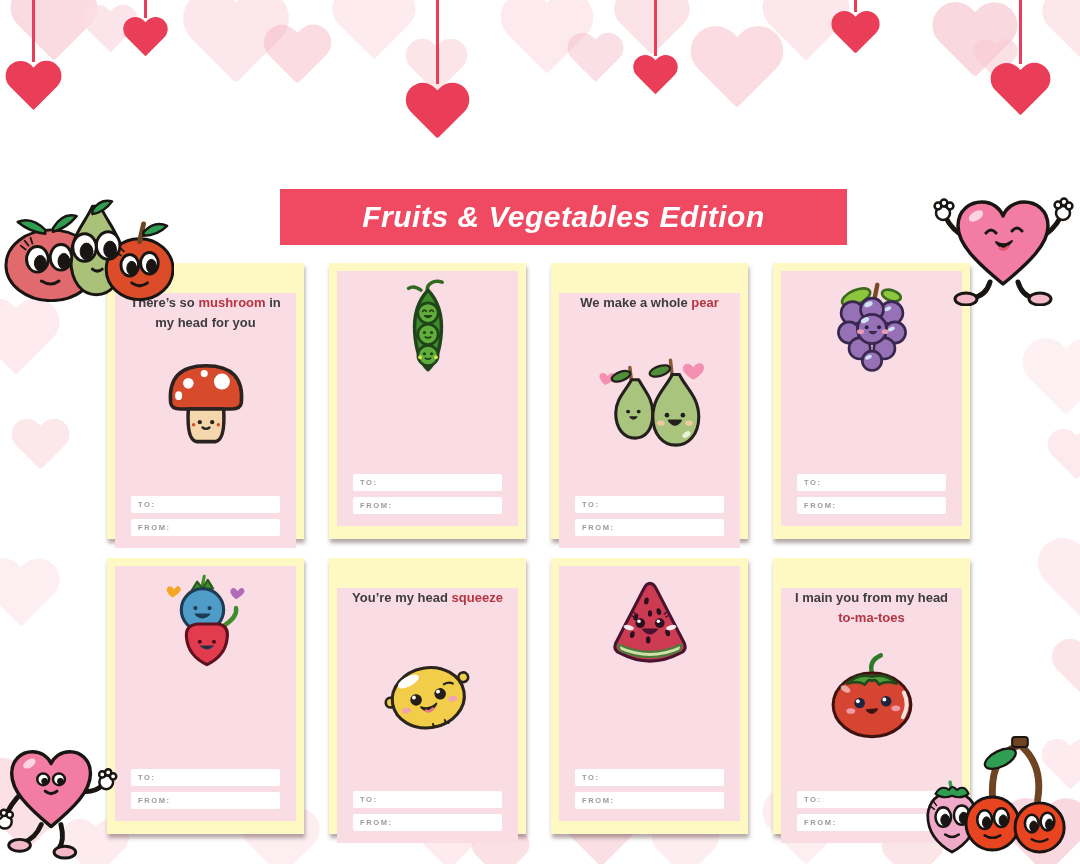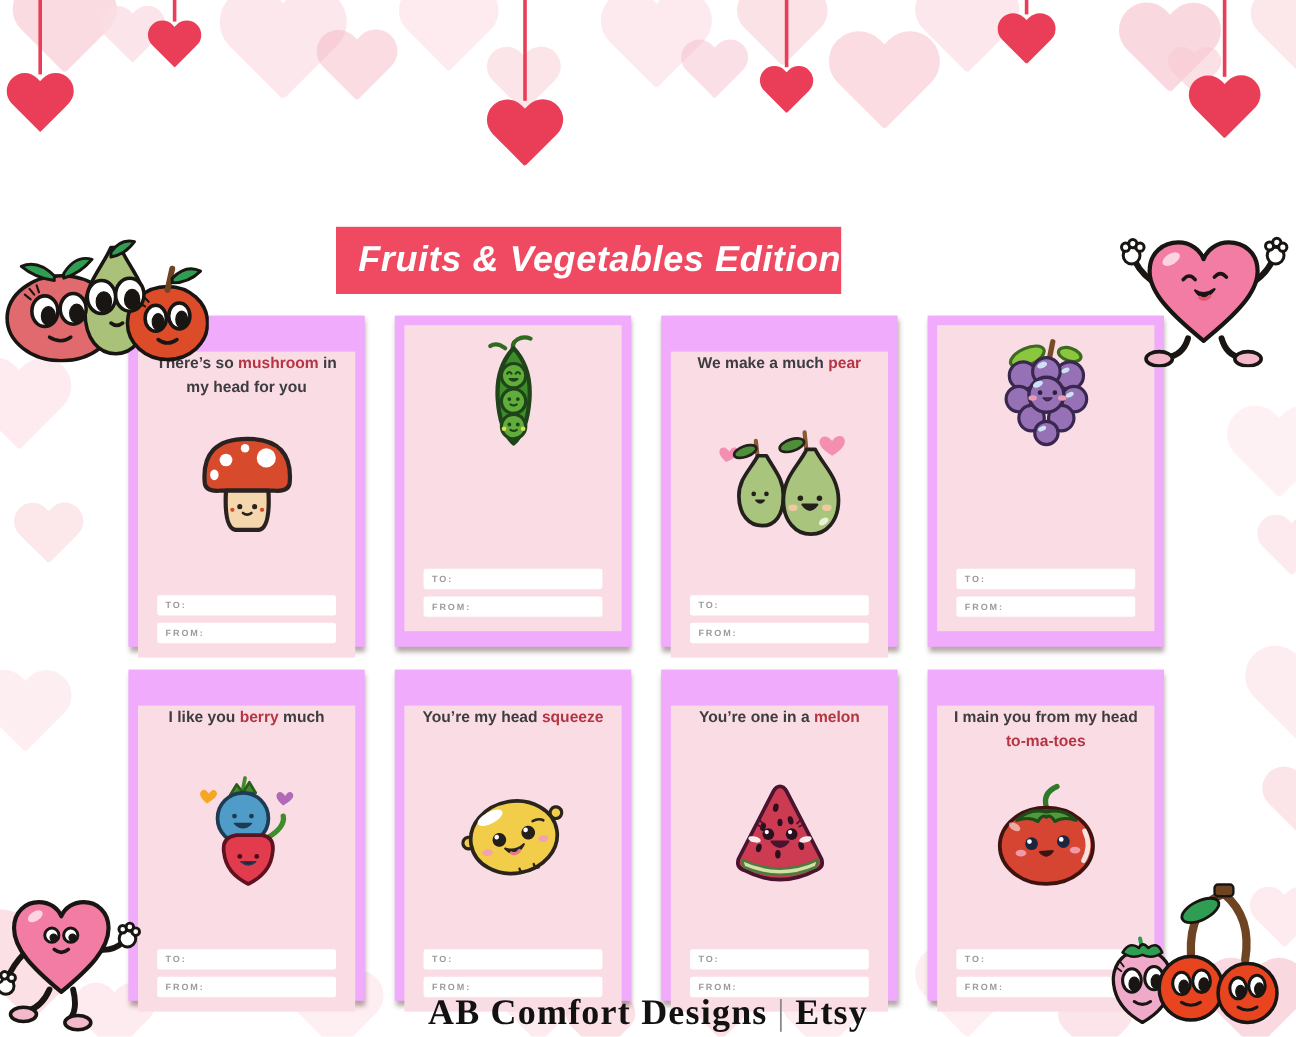--- a/index.html
+++ b/index.html
@@ -20,29 +20,29 @@
   .hang{position:absolute;top:0;display:flex;flex-direction:column;align-items:center;
         transform:translateX(-50%);z-index:3;}
   .hang .string{width:3px;background:var(--heartRed);}
   .hang .cssheart{--hc:var(--heartRed);}
 
   
   .banner{position:absolute;left:64px;top:104px;width:952px;height:85px;background:var(--banner);
           z-index:1;display:flex;align-items:center;justify-content:center;}
   .banner h1{margin:0;color:#fff;font-size:45px;font-weight:800;letter-spacing:0px;
              transform:scaleY(1.18);white-space:nowrap;}
-  .subbanner{position:absolute;left:280px;top:189px;width:421px;height:56px;background:var(--banner);
-             z-index:1;display:flex;align-items:center;justify-content:flex-end;}
+  .subbanner{position:absolute;left:280px;top:189px;width:567px;height:56px;background:var(--banner);
+             z-index:1;display:flex;align-items:center;justify-content:center;}
   .subbanner h2{margin:0;color:#fff;font-size:30px;font-weight:700;font-style:italic;
                 letter-spacing:0.5px;white-space:nowrap;}
 
   
   .grid{position:absolute;left:107px;top:263px;width:863px;z-index:2;display:grid;
         grid-template-columns:repeat(4,197px);grid-auto-rows:276px;gap:19px 25px;}
-  .card{background:#f0abfc;box-shadow:1px 4px 4px rgba(90,60,60,.45);
+  .card{background:#fef9c3;box-shadow:1px 4px 4px rgba(90,60,60,.45);
         padding:8px 8px 13px 8px;box-sizing:border-box;}
   .panel{background:var(--cardPink);width:100%;height:100%;position:relative;}
   .pun{margin-top:22px;height:50px;text-align:center;font-weight:700;font-size:13px;
        line-height:1.55;color:var(--text);}
   .pun .accent{color:var(--accent);}
   .art{height:116px;display:flex;align-items:center;justify-content:center;}
   .art svg{height:106px;width:auto;}
   .fields{position:absolute;left:16px;right:16px;bottom:12px;}
   .field{height:17px;background:#fff;border-radius:2px;margin-top:6px;display:flex;
          align-items:center;padding-left:7px;}
@@ -193,21 +193,21 @@
         <div class="field">
           <span class="flabel">FROM:</span>
         </div>
       </div>
     </div>
   </div>
 
   <div class="card">
     <div class="panel">
       <div class="pun">
-            <div><span>We make a much </span><span class="accent">pear</span></div>
+            <div><span>We make a whole </span><span class="accent">pear</span></div>
           </div>
       <div class="art">
             <svg viewBox="0 0 132 120">
               <g stroke="#23201d" stroke-linecap="round" stroke-linejoin="round">
 <path d="M16 42 C10 37 8 32 11 29 C14 27 17 29 19 32 C21 28 25 27 27 30 C29 33 25 38 16 42 Z" fill="#f48fb1" stroke="none"></path>
 <path d="M116 36 C106 30 102 24 105 20 C108 16 113 18 116 22 C119 17 124 16 127 19 C130 24 126 30 116 36 Z" fill="#f48fb1" stroke="none"></path>
 <path d="M46 40 L44 22" stroke="#8a5a33" stroke-width="4" fill="none"></path>
 <ellipse cx="34" cy="32" rx="11" ry="5" fill="#4f8f3a" stroke-width="2.5" transform="rotate(-20 34 32)"></ellipse>
 <path d="M46 36 C38 50 28 58 28 74 C28 92 38 102 50 102 C62 102 70 92 70 74 C70 58 62 50 54 36 Z" fill="#a9c47d" stroke-width="3.5"></path>
 <circle cx="42" cy="72" r="2.2" fill="#23201d" stroke="none"></circle>
@@ -272,23 +272,20 @@
         </div>
         <div class="field">
           <span class="flabel">FROM:</span>
         </div>
       </div>
     </div>
   </div>
 
   <div class="card">
     <div class="panel">
-      <div class="pun">
-            <div><span>I like you </span><span class="accent">berry</span><span> much</span></div>
-          </div>
       <div class="art">
             <svg viewBox="0 0 120 120">
               <g stroke="#1d3b52" stroke-linecap="round" stroke-linejoin="round">
 <path d="M22 30 C16 25 14 21 17 18 C19 16 22 18 24 21 C26 17 29 16 31 19 C33 22 29 26 22 30 Z" fill="#f5a623" stroke="none"></path>
 <path d="M94 32 C88 27 86 23 89 20 C91 18 94 20 96 23 C98 19 101 18 103 21 C105 24 101 28 94 32 Z" fill="#b06ab8" stroke="none"></path>
 <path d="M56 16 L58 6" stroke="#3f8d2a" stroke-width="3.5" fill="none"></path>
 <path d="M44 22 L50 12 L56 20 L62 10 L68 20 Z" fill="#3f8d2a" stroke="#2a5c1e" stroke-width="2.5"></path>
 <circle cx="56" cy="44" r="24" fill="#4f9cc9" stroke-width="3.5"></circle>
 <path d="M80 62 Q96 52 94 42" stroke="#3f8d2a" stroke-width="5" fill="none"></path>
 <circle cx="48" cy="42" r="2.3" fill="#1d3b52" stroke="none"></circle>
@@ -345,23 +342,20 @@
         </div>
         <div class="field">
           <span class="flabel">FROM:</span>
         </div>
       </div>
     </div>
   </div>
 
   <div class="card">
     <div class="panel">
-      <div class="pun">
-            <div><span>You’re one in a </span><span class="accent">melon</span></div>
-          </div>
       <div class="art">
             <svg viewBox="0 0 120 120">
               <g stroke="#4a1430" stroke-linecap="round" stroke-linejoin="round">
 <path d="M60 14 Q64 14 67 20 L99 82 Q102 90 94 93 Q77 102 60 102 Q43 102 26 93 Q18 90 21 82 L53 20 Q56 14 60 14 Z" fill="#cc3b52" stroke-width="3.5"></path>
 <path d="M24 83 Q60 100 96 83 L94 90 Q60 105 26 90 Z" fill="#cfe0a8" stroke="#4e7a3c" stroke-width="2.5"></path>
 <ellipse cx="56" cy="34" rx="2.6" ry="4" fill="#2a1020" stroke="none" transform="rotate(12 56 34)"></ellipse>
 <ellipse cx="70" cy="46" rx="2.6" ry="4" fill="#2a1020" stroke="none" transform="rotate(-14 70 46)"></ellipse>
 <ellipse cx="44" cy="52" rx="2.6" ry="4" fill="#2a1020" stroke="none" transform="rotate(16 44 52)"></ellipse>
 <ellipse cx="60" cy="48" rx="2.4" ry="3.6" fill="#2a1020" stroke="none"></ellipse>
 <ellipse cx="40" cy="72" rx="2.6" ry="4" fill="#2a1020" stroke="none" transform="rotate(14 40 72)"></ellipse>
@@ -547,16 +541,13 @@
         <path d="M22 104 Q30 109 38 104" stroke-width="2.6" fill="none"></path>
         <ellipse cx="70" cy="92" rx="7" ry="9" fill="#fff" stroke-width="2.6"></ellipse>
         <ellipse cx="86" cy="90" rx="7" ry="9" fill="#fff" stroke-width="2.6"></ellipse>
         <ellipse cx="72" cy="95" rx="4" ry="5.5" fill="#181512"></ellipse>
         <ellipse cx="88" cy="93" rx="4" ry="5.5" fill="#181512"></ellipse>
         <path d="M70 108 Q78 113 86 108" stroke-width="2.6" fill="none"></path>
       </g>
     </svg>
   </div>
 
-  <div class="footer">
-    <span>AB Comfort Designs</span><span class="sep">|</span><span>Etsy</span>
-  </div>
 </div>
 
 </body></html>

